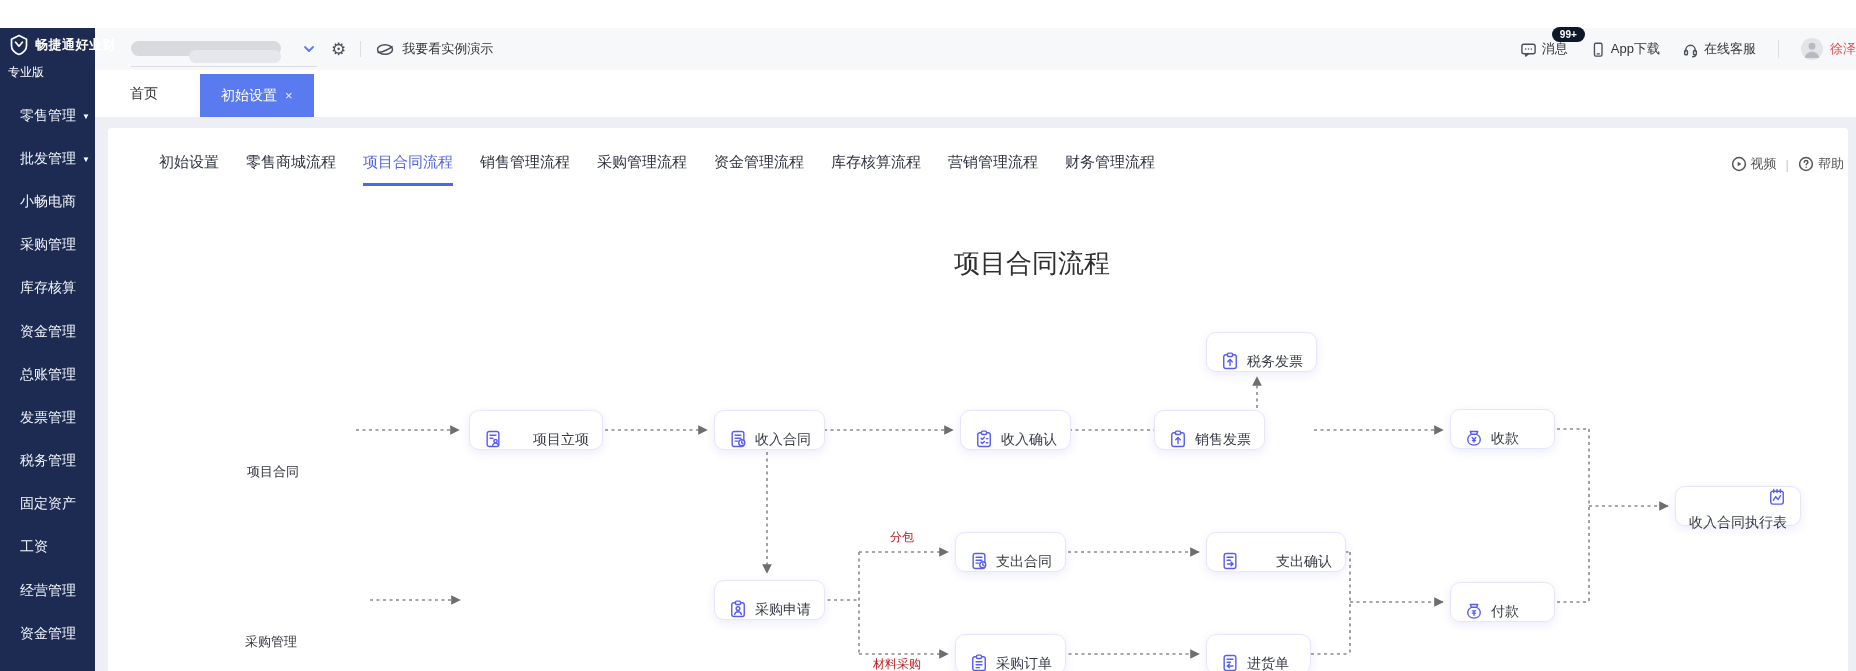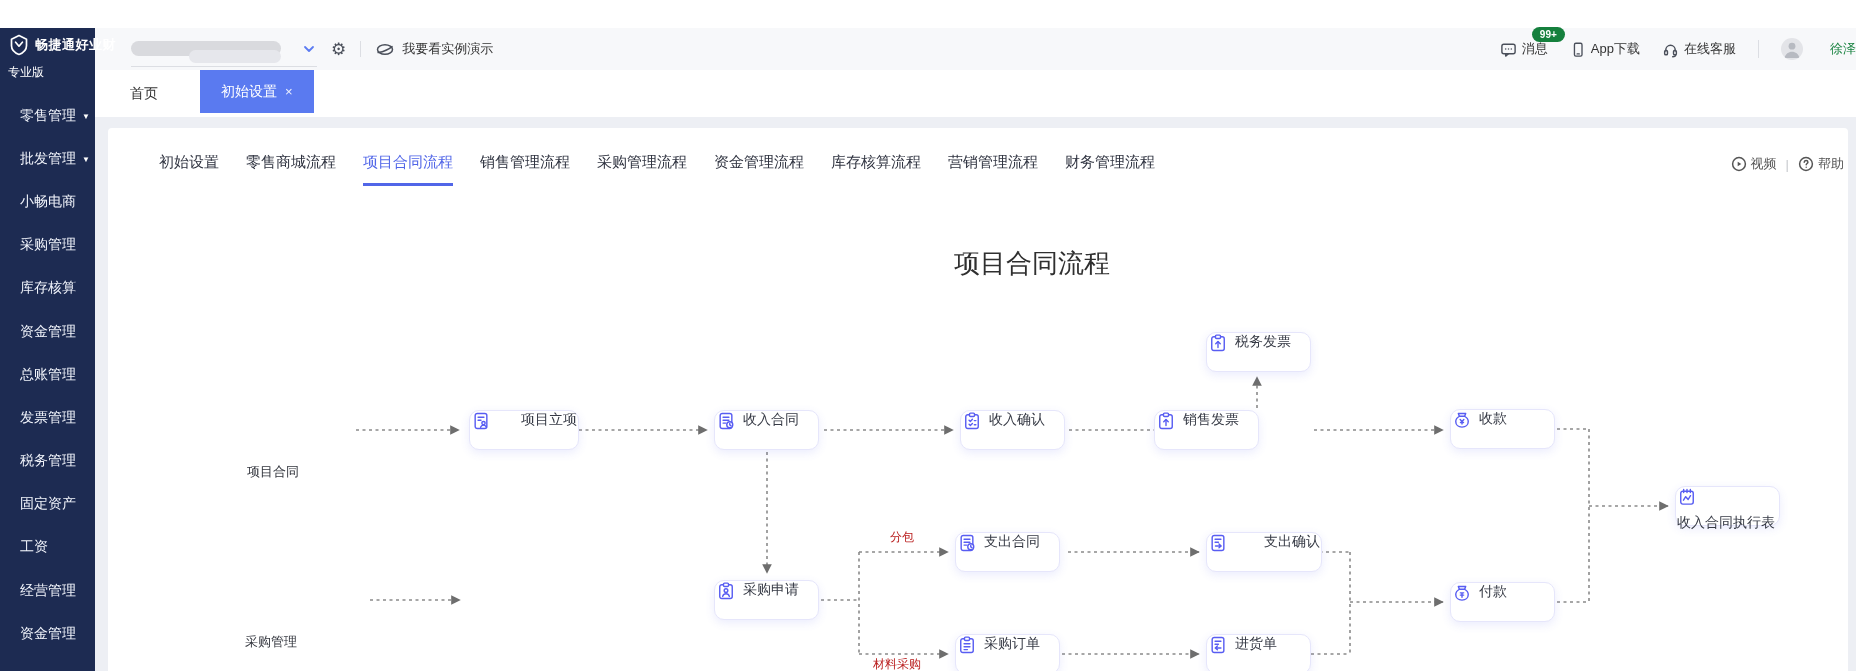--- a/index.html
+++ b/index.html
@@ -19,45 +19,45 @@
   .topbar{position:absolute;left:95px;top:28px;height:42px;right:0;background:#f7f8fa;display:flex;align-items:center;z-index:4;}
   .company-select{display:flex;align-items:center;margin-left:36px;width:186px;height:34px;border-bottom:1px solid #dcdee3;cursor:pointer;}
   .redacted{width:150px;height:15px;border-radius:8px;background:#d9dade;position:relative;}
   .redacted::after{content:"";position:absolute;left:58px;top:9px;width:92px;height:13px;background:#e6e7ec;border-radius:7px;}
   .sel-chevron{margin-left:auto;}
   .gear-btn{margin-left:14px;font-size:17px;color:#4a4f5a;cursor:pointer;line-height:1;}
   .hdr-divider{width:1px;height:16px;background:#dcdee3;margin:0 14px;}
   .demo-link{display:flex;gap:7px;align-items:center;font-size:13px;color:#333;cursor:pointer;}
   .topbar-right{margin-left:auto;display:flex;align-items:center;gap:22px;}
   .tb-item{display:flex;align-items:center;gap:5px;font-size:13px;color:#333;position:relative;cursor:pointer;white-space:nowrap;}
-  .badge{position:absolute;top:-13px;left:32px;background:#15803d;color:#fff;font-size:10px;font-weight:bold;padding:2px 8px;border-radius:9px;}
+  .badge{position:absolute;top:-13px;left:32px;background:#0f172a;color:#fff;font-size:10px;font-weight:bold;padding:2px 8px;border-radius:9px;}
   .tb-sep{width:1px;height:18px;background:#dcdee3;}
   .avatar{width:22px;height:22px;border-radius:50%;background:#e3e4e8;display:flex;align-items:center;justify-content:center;overflow:hidden;}
-  .username{width:26px;overflow:hidden;white-space:nowrap;font-size:13px;color:#15803d;margin-left:20px;}
+  .username{width:26px;overflow:hidden;white-space:nowrap;font-size:13px;color:#ef4444;}
 
   
-  .wintabs{position:absolute;left:95px;top:70px;right:0;height:47px;background:#fff;display:flex;align-items:flex-start;z-index:4;}
+  .wintabs{position:absolute;left:95px;top:70px;right:0;height:47px;background:#fff;display:flex;align-items:flex-end;z-index:4;}
   .wintab{height:47px;display:flex;align-items:center;padding:0 24px;font-size:14px;color:#333;cursor:pointer;margin-left:11px;}
   .wintab.active{height:43px;margin-left:18px;background:#5a7af0;color:#fff;gap:8px;padding:0 21px;}
   .wintab .close{font-size:13px;opacity:.9;cursor:pointer;}
 
   
   .content{position:absolute;left:95px;top:117px;right:0;bottom:0;background:#edeff4;}
   .card{position:absolute;left:13px;right:8px;top:11px;bottom:-4px;background:#fff;border-radius:4px;}
   .flowtabs{position:absolute;left:51px;top:25px;display:flex;gap:27px;font-size:15px;color:#2f3340;}
   .flowtab{cursor:pointer;padding-bottom:11px;white-space:nowrap;}
   .flowtab.active{color:#5166e8;border-bottom:3px solid#5166e8;}
   .flow-actions{position:absolute;right:4px;top:27px;display:flex;align-items:center;gap:6px;font-size:13px;color:#555;}
   .flow-actions .act{display:flex;align-items:center;gap:4px;cursor:pointer;white-space:nowrap;}
   .va-sep{color:#c6c8cd;margin:0 3px;}
 
   
   .diagram-title{position:absolute;left:1032px;top:229px;transform:translateX(-50%);font-size:26px;font-weight:500;color:#2f2f2f;z-index:3;white-space:nowrap;}
   .edges{position:absolute;left:0;top:0;z-index:2;pointer-events:none;}
-  .node{position:absolute;height:40px;min-width:105px;box-sizing:border-box;background:#fff;border:1px solid #e6e6fb;border-radius:10px;box-shadow:0 3px 10px rgba(90,95,240,.12);display:flex;align-items:flex-start;gap:7px;padding:0 1px;font-size:14px;font-weight:500;color:#363a45;z-index:3;cursor:pointer;white-space:nowrap;}
+  .node{position:absolute;height:40px;min-width:105px;box-sizing:border-box;background:#fff;border:1px solid #e6e6fb;border-radius:10px;box-shadow:0 3px 10px rgba(90,95,240,.12);display:flex;align-items:flex-end;gap:7px;padding:0 13px;font-size:14px;font-weight:500;color:#363a45;z-index:3;cursor:pointer;white-space:nowrap;}
   .node svg{width:20px;height:20px;flex:none;stroke:#585df2;fill:none;stroke-width:1.7;stroke-linecap:round;stroke-linejoin:round;}
   .row-label{position:absolute;font-size:13px;font-weight:normal;color:#32353d;z-index:3;white-space:nowrap;margin-top:42px;}
   .branch-label{position:absolute;font-size:12px;color:#b91c1c;z-index:3;white-space:nowrap;}
   .hicon{display:inline-flex;}
   .hicon svg{stroke:#4a4f5a;fill:none;stroke-width:1.5;stroke-linecap:round;stroke-linejoin:round;}
 </style>
 </head>
 <body>
 
 <div class="stage">

